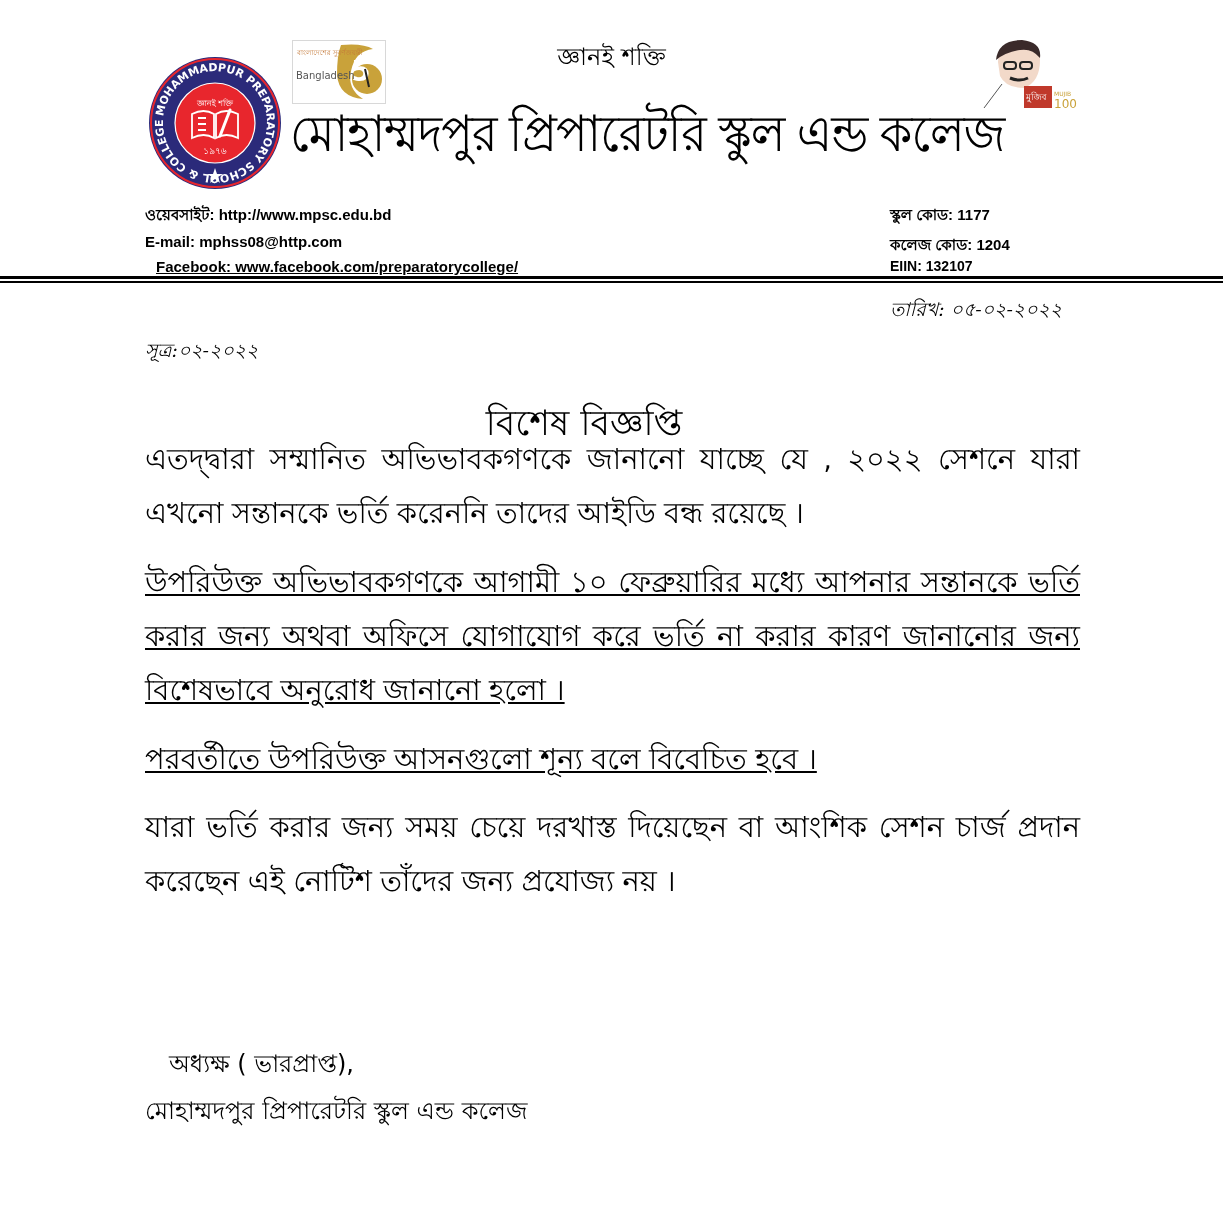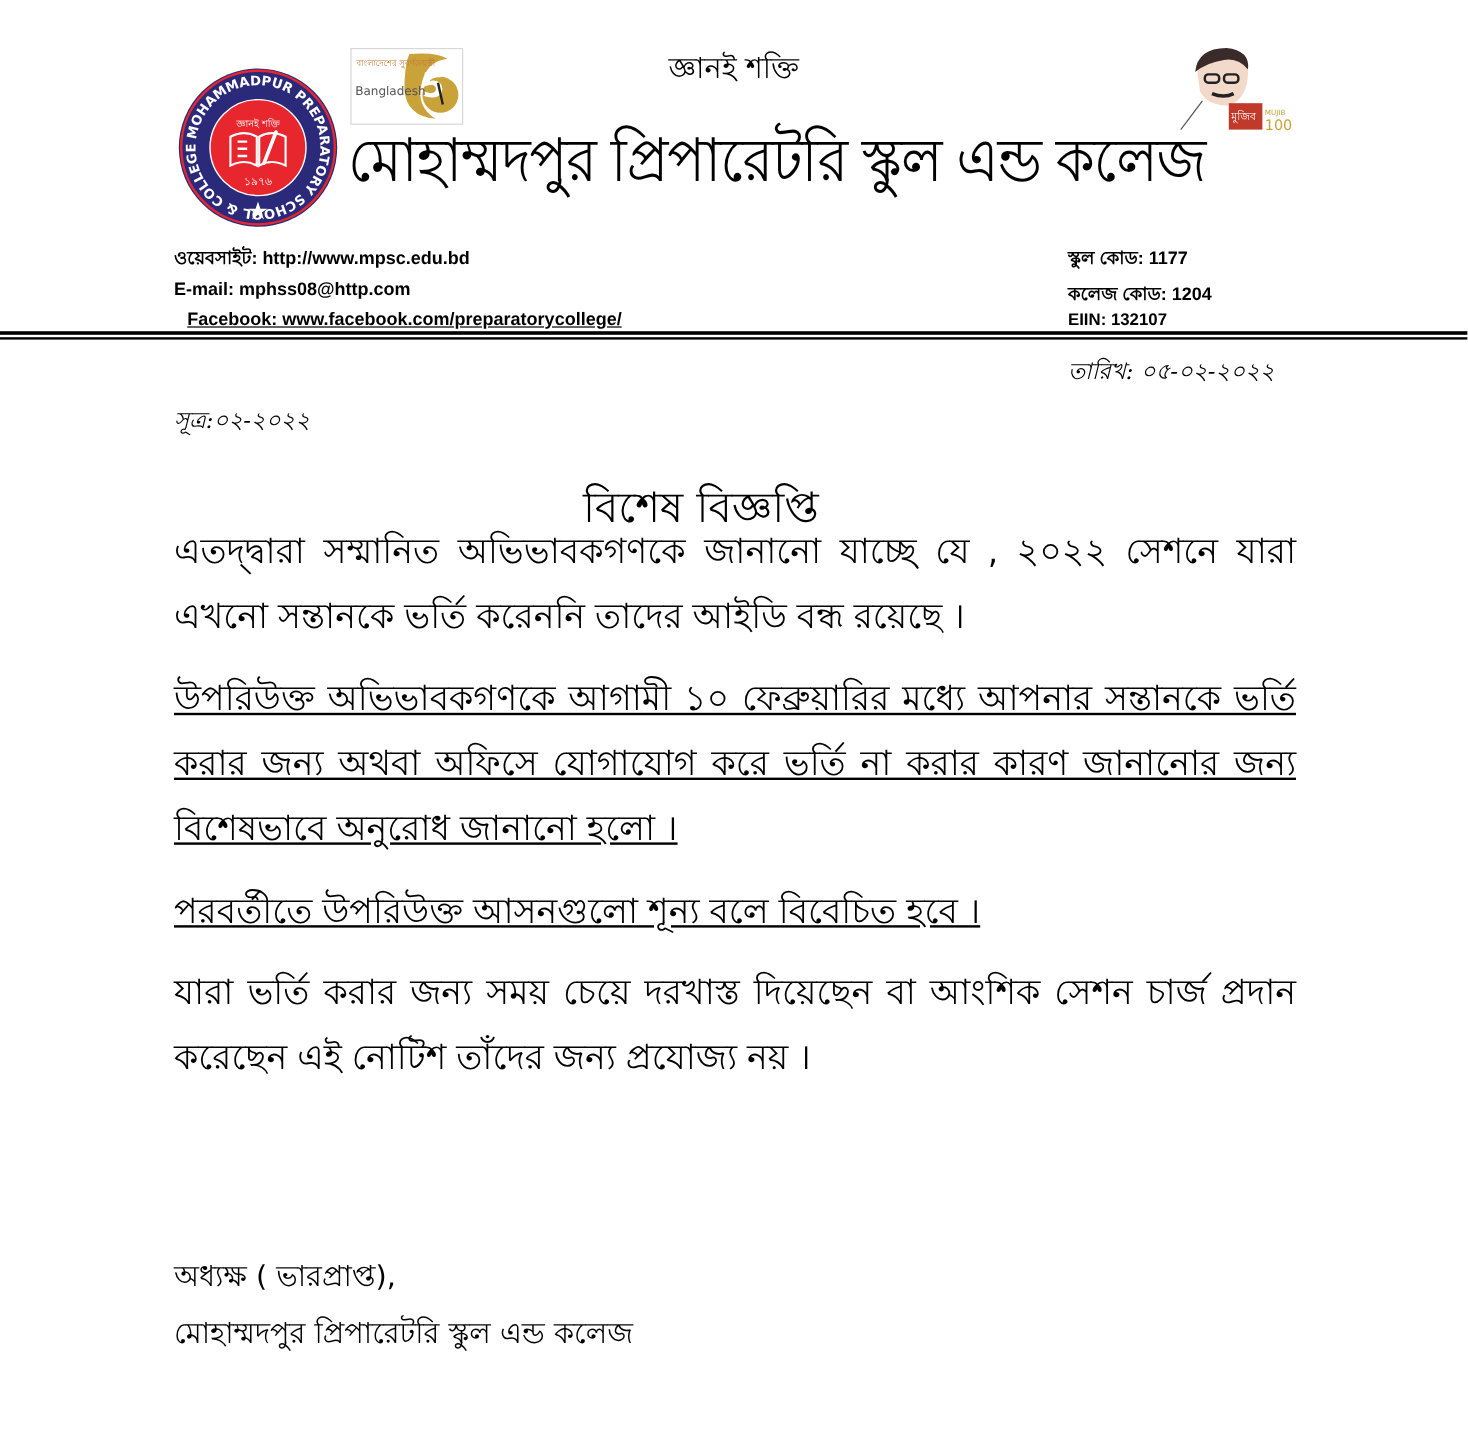--- a/index.html
+++ b/index.html
@@ -31,21 +31,21 @@
 
   #notice-title { left: 0; width: 1168px; top: 348px; text-align: center; font-size: 35px; margin-top: 48px; }
 
   .para { left: 145px; width: 935px; font-size: 29px; line-height: 54px; text-align: justify; font-family: "DejaVu Sans Condensed", "DejaVu Sans", sans-serif; font-stretch: condensed; }
   #para-1 { top: 432px; }
   #para-2 { top: 555px; text-decoration: underline; }
   #para-3 { top: 732px; text-decoration: underline; }
   #para-4 { top: 800px; }
 
   .sig { left: 145px; font-size: 24px; white-space: nowrap; }
-  #signature-title { top: 1045px; }
+  #signature-title { top: 1045px; margin-left: 24px; }
   #signature-org { top: 1092px; }
 </style>
 </head>
 <body>
 
 <div id="school-logo" class="abs">
   <svg width="134" height="134" viewBox="0 0 134 134">
     <defs>
       <path id="ringPath" d="M 67,67 m -52,0 a 52,52 0 1,1 104,0 a 52,52 0 1,1 -104,0"></path>
     </defs>

